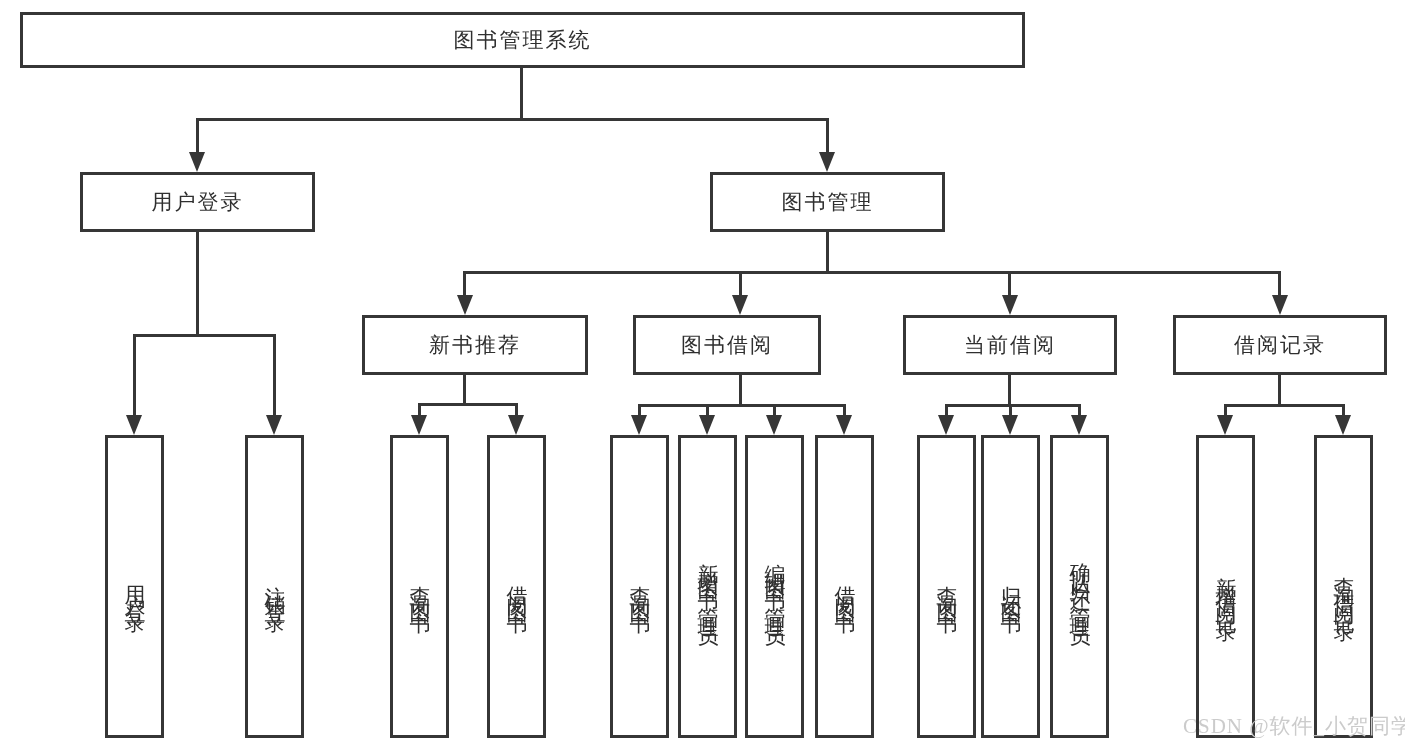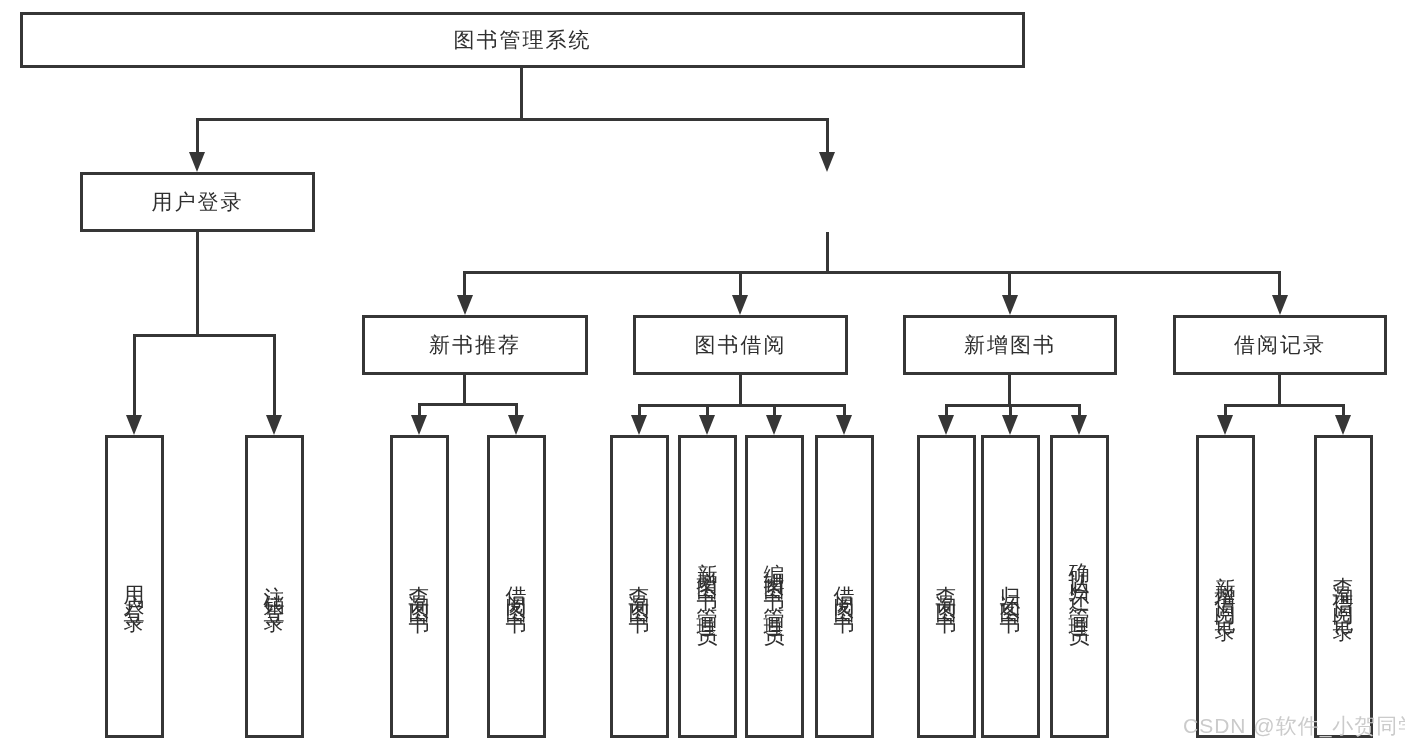--- a/index.html
+++ b/index.html
@@ -1,20 +1,20 @@
 <!DOCTYPE html>
 <html><head>
 <meta charset="utf-8">
 <style>
   html,body { margin:0; padding:0; background:#ffffff; }
   .canvas {
     position:relative;
     width:1405px; height:747px;
     background:#ffffff;
-    font-family:Liberation Sans, sans-serif;
+    font-family:Liberation Serif, serif;
     overflow:hidden;
   }
   .node {
     position:absolute;
     box-sizing:border-box;
     border:3px solid #363636;
     background:#ffffff;
     display:flex;
     align-items:center;
     justify-content:center;
@@ -49,24 +49,25 @@
   }
 </style>
 </head>
 <body>
 
 <div class="canvas">
 
   <div class="node" style="left:20px; top:12px; width:1005px; height:56px">图书管理系统</div>
 
   <div class="node" style="left:80px; top:172px; width:235px; height:60px">用户登录</div>
+  <div class="node" style="left:710px; top:172px; width:235px; height:60px">图书管理</div>
 
   <div class="node" style="left:362px; top:315px; width:226px; height:60px">新书推荐</div>
-  <div class="node" style="left:633px; top:315px; width:215px; height:60px">图书借阅</div>
-  <div class="node" style="left:903px; top:315px; width:214px; height:60px">新增图书</div>
+  <div class="node" style="left:633px; top:315px; width:188px; height:60px">图书借阅</div>
+  <div class="node" style="left:903px; top:315px; width:214px; height:60px">当前借阅</div>
   <div class="node" style="left:1173px; top:315px; width:214px; height:60px">借阅记录</div>
 
   <div class="node v" style="left:105px; top:435px; width:59px; height:303px">用户登录</div>
   <div class="node v" style="left:245px; top:435px; width:59px; height:303px">注销登录</div>
 
   <div class="node v" style="left:390px; top:435px; width:59px; height:303px">查询图书</div>
   <div class="node v" style="left:487px; top:435px; width:59px; height:303px">借阅图书</div>
 
   <div class="node v" style="left:610px; top:435px; width:59px; height:303px">查询图书</div>
   <div class="node v" style="left:678px; top:435px; width:59px; height:303px">新增图书（管理员）</div>

